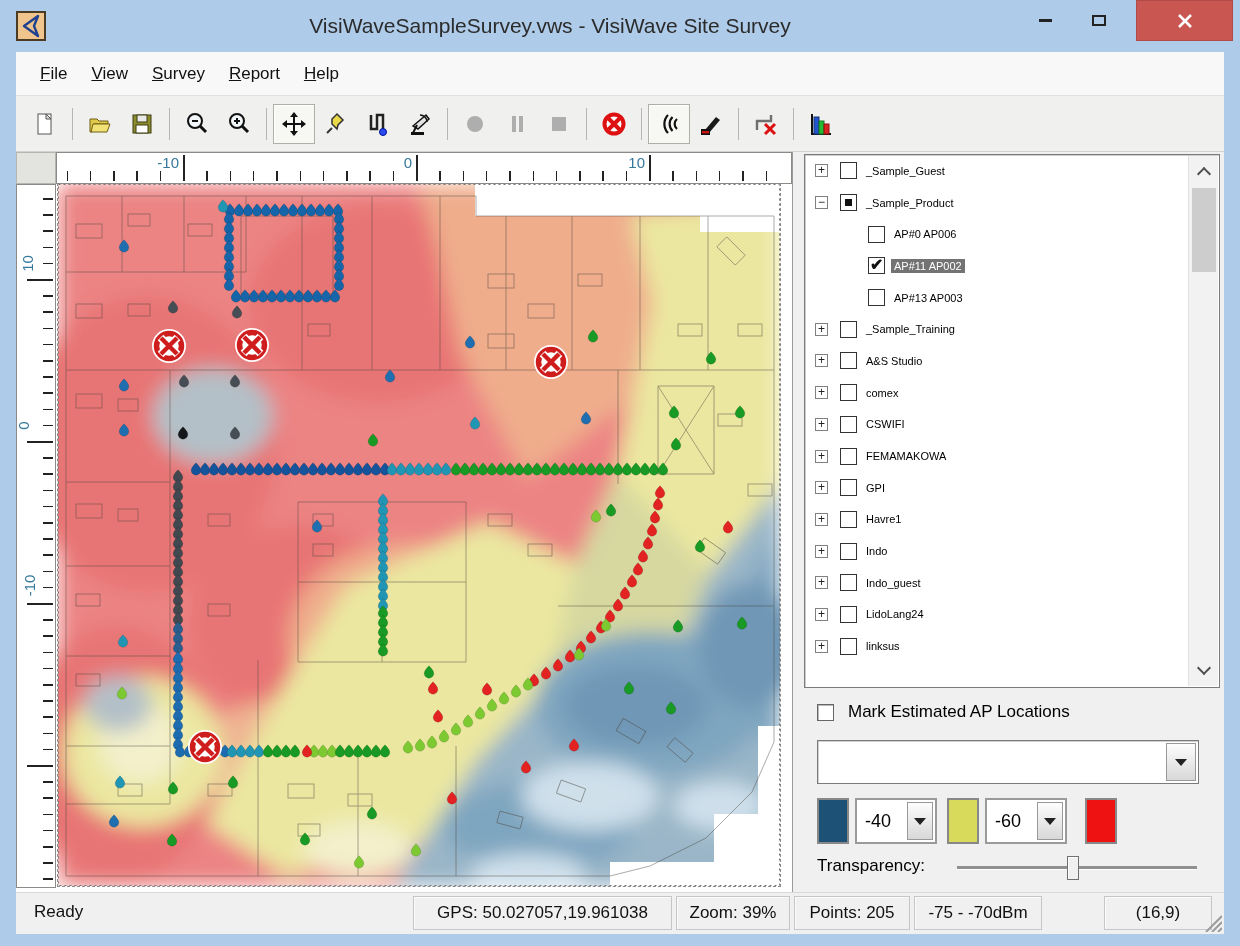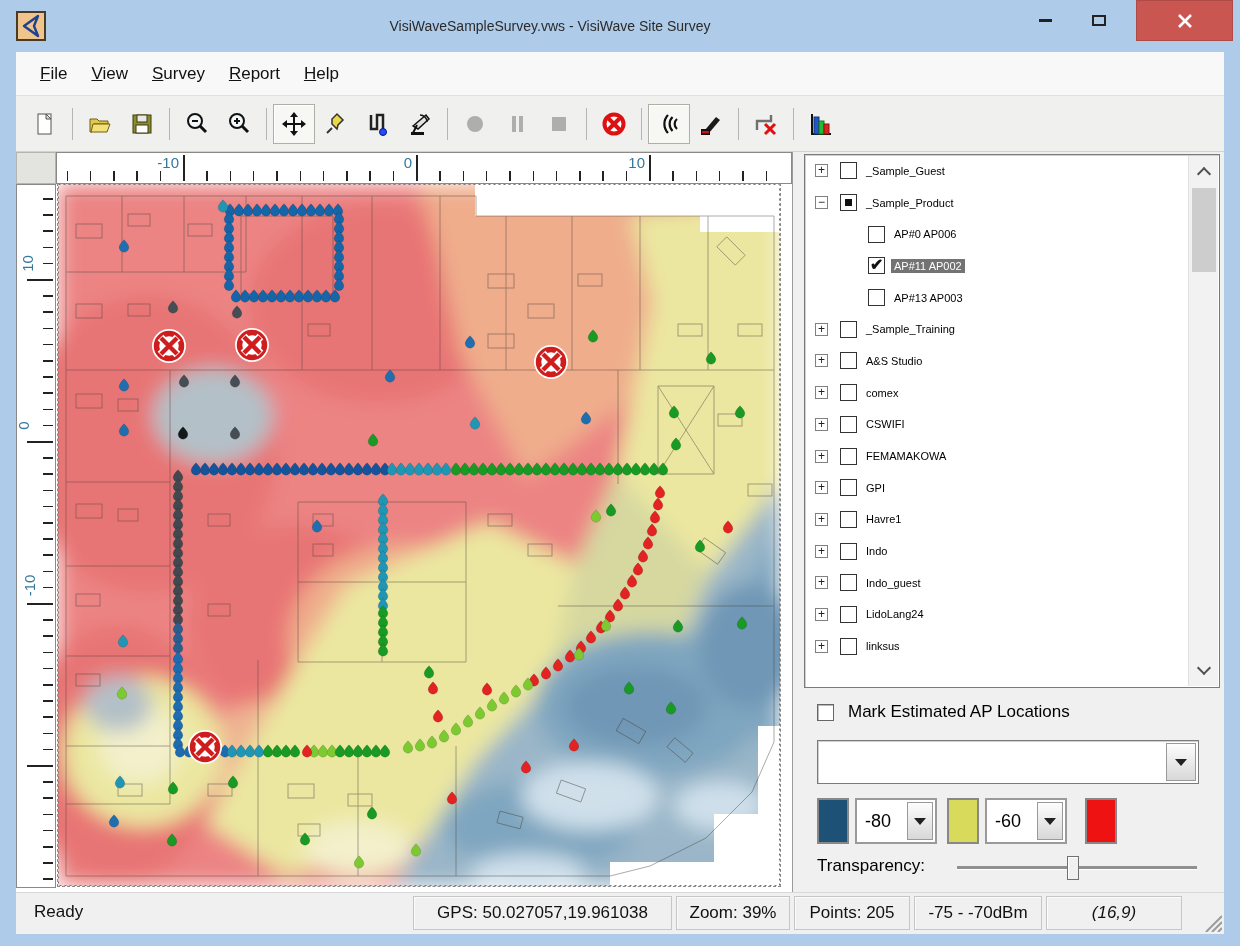--- a/index.html
+++ b/index.html
@@ -1,21 +1,21 @@
 <!DOCTYPE html>
 <html><head>
 <meta charset="utf-8">
 <style>
   html,body{margin:0;padding:0;background:#555;}
   *{box-sizing:border-box;}
   #win{position:relative;width:1240px;height:946px;background:#aecbe9;font-family:"Liberation Sans",sans-serif;overflow:hidden;}
   
   #titlebar{position:absolute;left:0;top:0;width:1240px;height:52px;}
   #appicon{position:absolute;left:16px;top:11px;width:30px;height:30px;background:#efc58d;border:2px solid #4a3b22;}
-  #title{position:absolute;left:0;top:0;width:1100px;height:52px;text-align:center;line-height:52px;font-size:14px;color:#2b2b2b;}
+  #title{position:absolute;left:0;top:0;width:1100px;height:52px;text-align:center;line-height:52px;font-size:21px;color:#2b2b2b;}
   .capbtn{position:absolute;top:0;height:40px;display:flex;align-items:center;justify-content:center;}
   #btn-min{left:1022px;width:46px;}
   #btn-min .bar{width:13px;height:3px;background:#222;}
   #btn-max{left:1076px;width:46px;}
   #btn-max .box{width:14px;height:11px;border:2px solid #222;}
   #btn-close{left:1136px;width:97px;height:41px;background:#ca5652;border:1px solid #b04a46;}
   
   #menubar{position:absolute;left:16px;top:52px;width:1208px;height:44px;background:#f8f8f8;border-bottom:1px solid #e0e0e0;display:flex;align-items:center;padding-left:12px;}
   .menuitem{font-size:17px;color:#111;padding:4px 12px;cursor:default;}
   
@@ -70,21 +70,21 @@
   #track{position:absolute;left:140px;right:10px;top:14px;height:4px;background:#909090;border-bottom:1px solid #fff;}
   #thumb{position:absolute;left:46%;top:-10px;width:12px;height:24px;background:#f0f0f0;border:1px solid #707070;box-shadow:inset 1px 1px 0 #fff;}
   
   #statusbar{position:absolute;left:16px;top:892px;width:1208px;height:42px;background:#f0f0f0;border-top:1px solid #d8d8d8;font-size:17px;color:#111;}
   #st-ready{position:absolute;left:18px;top:9px;}
   .stseg{position:absolute;top:3px;height:34px;border:1px solid #c6c6c6;box-shadow:inset 1px 1px 0 #fbfbfb;display:flex;align-items:center;justify-content:center;}
   #seg-gps{left:397px;width:259px;}
   #seg-zoom{left:660px;width:114px;}
   #seg-points{left:778px;width:116px;text-align:center;}
   #seg-signal{left:898px;width:128px;}
-  #seg-coords{left:1030px;width:136px;font-style:italic;}
+  #seg-coords{left:1088px;width:108px;}
   #grip{position:absolute;right:2px;bottom:2px;width:22px;height:22px;}
 </style>
 </head>
 <body>
 
 <div id="win">
 
   <div id="titlebar">
     <div id="appicon">
       <svg width="26" height="26" viewBox="0 0 26 26">
@@ -855,21 +855,21 @@
 
     <div id="bigcombo" class="combo">
       <span></span>
       <div class="cbtn">
           <div class="arrow-dn"></div>
         </div>
     </div>
 
     <div id="sw-low" class="swatch" style="background: rgb(29, 82, 118);"></div>
     <div id="combo-low" class="mini">
-      <span class="val">-80</span>
+      <span class="val">-40</span>
       <div class="cbtn">
           <div class="arrow-dn"></div>
         </div>
     </div>
     <div id="sw-mid" class="swatch" style="background: rgb(216, 218, 92);"></div>
     <div id="combo-high" class="mini">
       <span class="val">-60</span>
       <div class="cbtn">
           <div class="arrow-dn"></div>
         </div>

